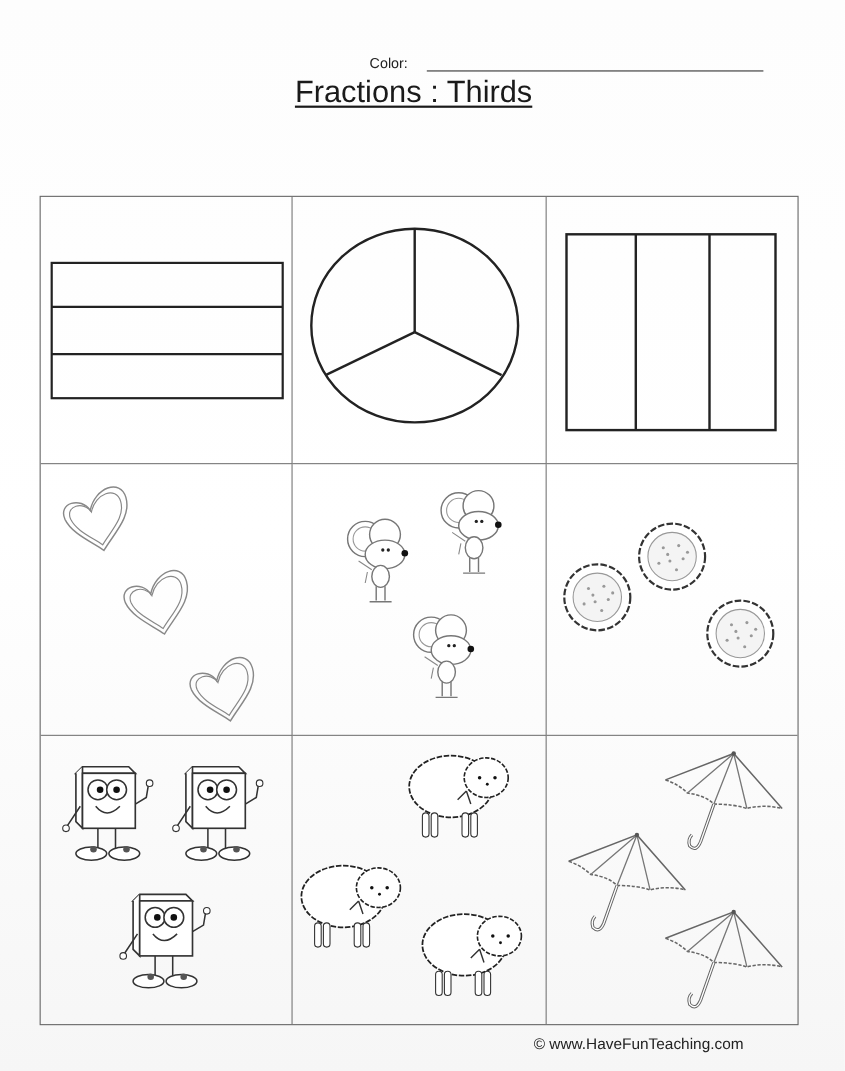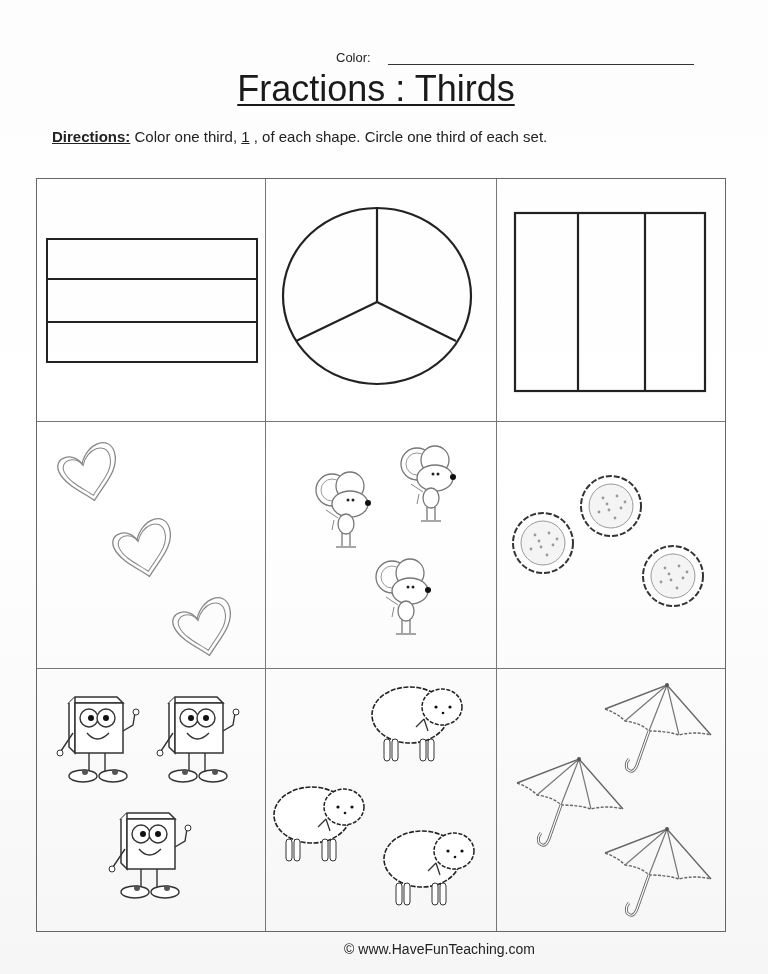--- a/index.html
+++ b/index.html
@@ -2,46 +2,45 @@
 <html><head>
 <meta charset="utf-8">
 <style>
   html, body { margin:0; padding:0; }
   body { width:768px; height:974px; background:#ffffff; position:relative; overflow:hidden;
          font-family:"Liberation Sans", sans-serif; color:#1a1a1a; }
   .page { position:absolute; left:0; top:0; width:768px; height:974px;
           background:linear-gradient(#fdfdfd, #ffffff 50%, #f6f6f6); }
   .name-label { position:absolute; left:336px; top:50px; font-size:13px; color:#222; }
   .name-line { position:absolute; left:388px; top:64px; width:306px; border-bottom:1.5px solid #333; }
-  .title { position:absolute; left:0; width:752px; top:68px; text-align:center; font-size:36px;
+  .title { position:absolute; left:0; width:752px; top:68px; text-align:center; font-size:28px;
            text-decoration:underline; text-underline-offset:3px; text-decoration-thickness:2px; color:#1a1a1a; }
   .directions { position:absolute; left:52px; top:128px; font-size:15px; color:#222; white-space:nowrap; }
   .directions .lbl { font-weight:bold; text-decoration:underline; }
   .directions .frac { text-decoration:underline; }
   .grid { position:absolute; left:36px; top:178px; width:690px; height:754px; border:1.5px solid #666;
           box-sizing:border-box; display:grid;
           grid-template-columns:229px 231px 1fr; grid-template-rows:243px 247px 1fr; }
   .cell { border-right:1.2px solid #777; border-bottom:1.2px solid #777; position:relative; overflow:hidden; }
   .cell.c3 { border-right:none; }
   .cell.r3 { border-bottom:none; }
   .cell svg { position:absolute; left:0; top:0; }
   .footer { position:absolute; left:0; width:676px; top:941px; padding-left:203px; box-sizing:border-box;
-            text-align:center; font-size:14px; color:#222; }
+            text-align:right; font-size:14px; color:#222; }
 </style>
 </head>
 <body>
 
 <div class="page">
 
   <span class="name-label">Color:</span>
   <div class="name-line"></div>
 
   <div class="title">Fractions : Thirds</div>
 
-  <div class="directions"><span class="lbl">Directions:</span><span> Color one third, </span><span class="frac">1</span><span> , of each shape.  Circle one third of each set.</span></div>
 
   <div class="grid">
 
     <div class="cell">
       <svg width="229" height="243">
         <g fill="none" stroke="#222" stroke-width="2">
           <rect x="10" y="60" width="210" height="123"></rect>
           <line x1="10" y1="100" x2="220" y2="100"></line>
           <line x1="10" y1="143" x2="220" y2="143"></line>
         </g>

